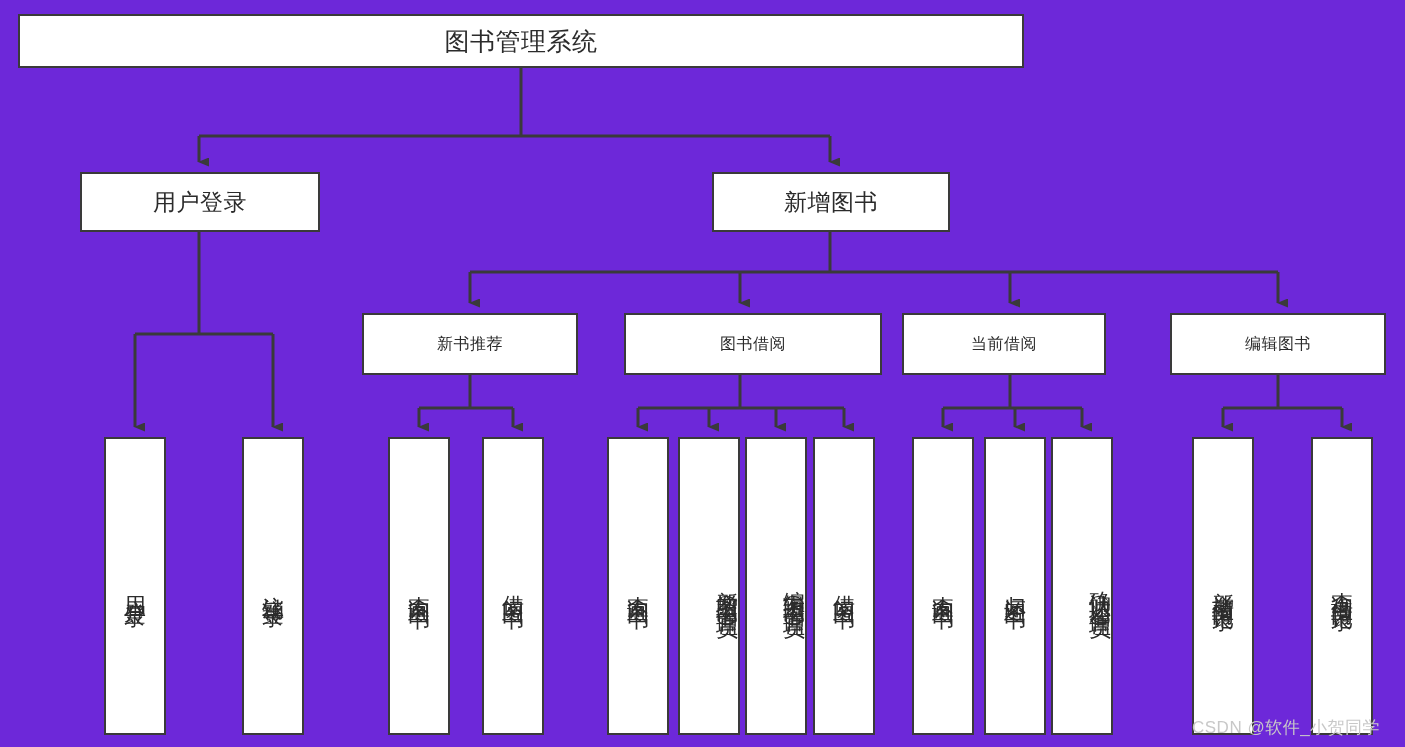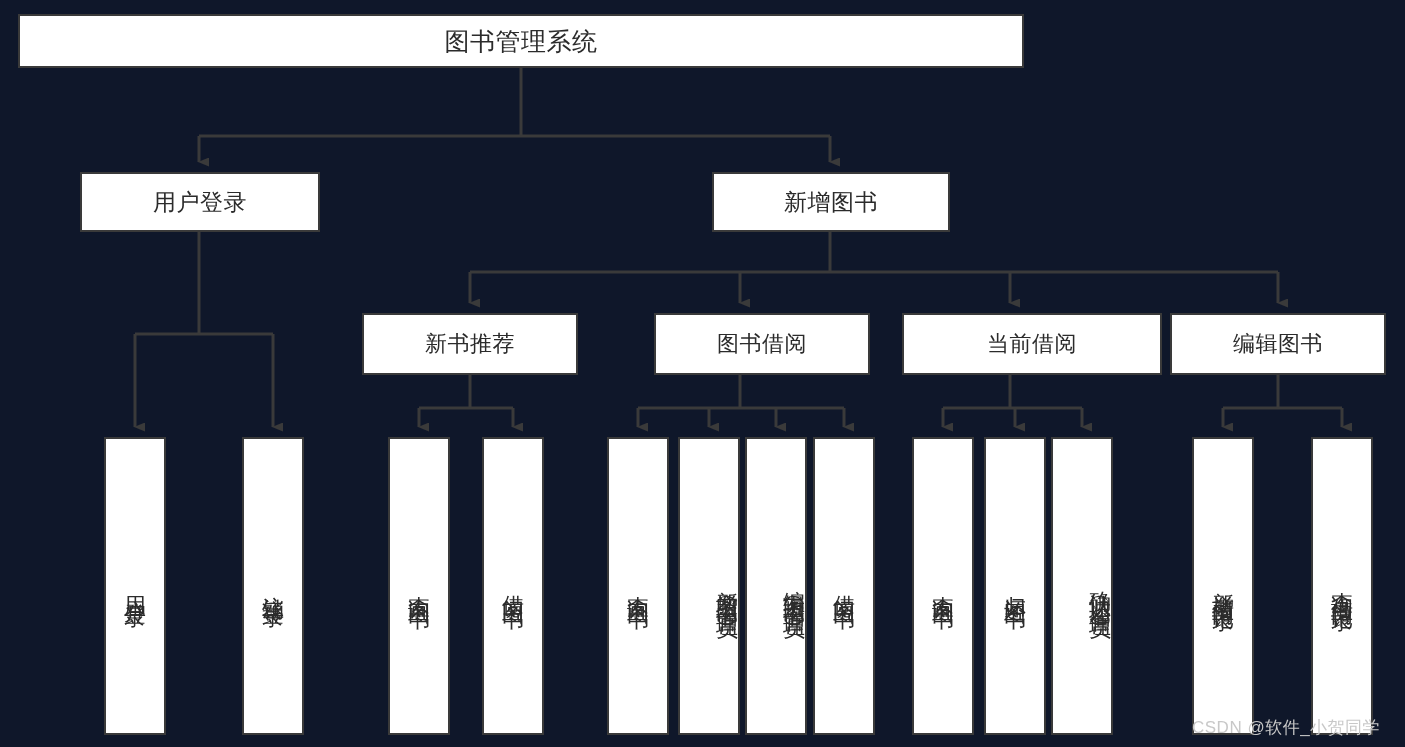--- a/index.html
+++ b/index.html
@@ -7,21 +7,21 @@
     padding: 0;
     background: #ffffff;
   }
   body {
     font-family: "Liberation Sans", "DejaVu Sans", sans-serif;
   }
   #canvas {
     position: relative;
     width: 1405px;
     height: 747px;
-    background: #0f172a;
+    background: #6d28d9;
     overflow: hidden;
   }
   #connectors {
     position: absolute;
     left: 0;
     top: 0;
     width: 1405px;
     height: 747px;
     pointer-events: none;
   }
@@ -37,21 +37,21 @@
     text-align: center;
     letter-spacing: 0.5px;
   }
   .node.level-root {
     font-size: 25px;
   }
   .node.level-2 {
     font-size: 23px;
   }
   .node.level-3 {
-    font-size: 22px;
+    font-size: 16px;
   }
   .node.leaf {
     font-size: 22px;
     writing-mode: vertical-rl;
     text-orientation: upright;
     align-items: flex-start;
     justify-content: center;
     padding-top: 10px;
     line-height: 1.0;
   }
@@ -129,22 +129,22 @@
   </svg>
 
   <div class="node level-root" style="left: 18px; top: 14px; width: 1006px; height: 54px;">图书管理系统</div>
 
   <div id="level2-container">
       <div class="node level-2" style="left: 80px; top: 172px; width: 240px; height: 60px;">用户登录</div>
       <div class="node level-2" style="left: 712px; top: 172px; width: 238px; height: 60px;">新增图书</div>
     </div>
   <div id="level3-container">
       <div class="node level-3" style="left: 362px; top: 313px; width: 216px; height: 62px;">新书推荐</div>
-      <div class="node level-3" style="left: 654px; top: 313px; width: 216px; height: 62px;">图书借阅</div>
-      <div class="node level-3" style="left: 902px; top: 313px; width: 260px; height: 62px;">当前借阅</div>
+      <div class="node level-3" style="left: 624px; top: 313px; width: 258px; height: 62px;">图书借阅</div>
+      <div class="node level-3" style="left: 902px; top: 313px; width: 204px; height: 62px;">当前借阅</div>
       <div class="node level-3" style="left: 1170px; top: 313px; width: 216px; height: 62px;">编辑图书</div>
     </div>
   <div id="leaves-container">
       <div class="node leaf align-center" style="left: 104px; top: 437px; width: 62px; height: 298px;">
         <span class="vlabel">用户登录</span>
       </div>
       <div class="node leaf align-center" style="left: 242px; top: 437px; width: 62px; height: 298px;">
         <span class="vlabel">注销登录</span>
       </div>
       <div class="node leaf align-center" style="left: 388px; top: 437px; width: 62px; height: 298px;">

